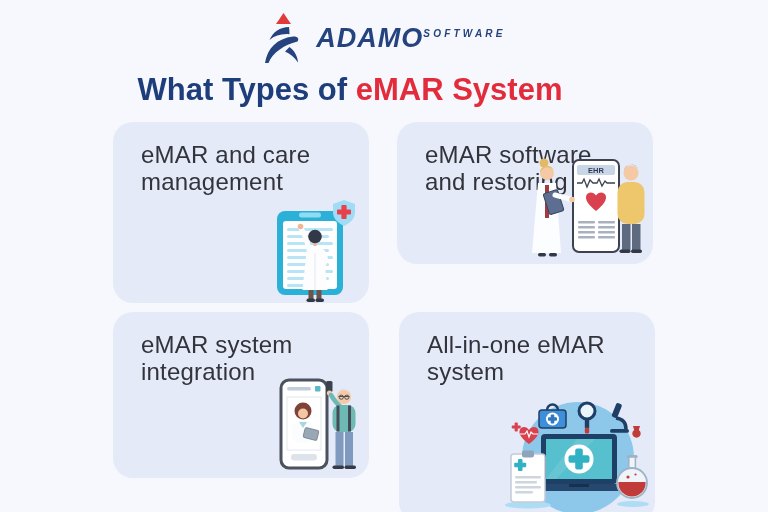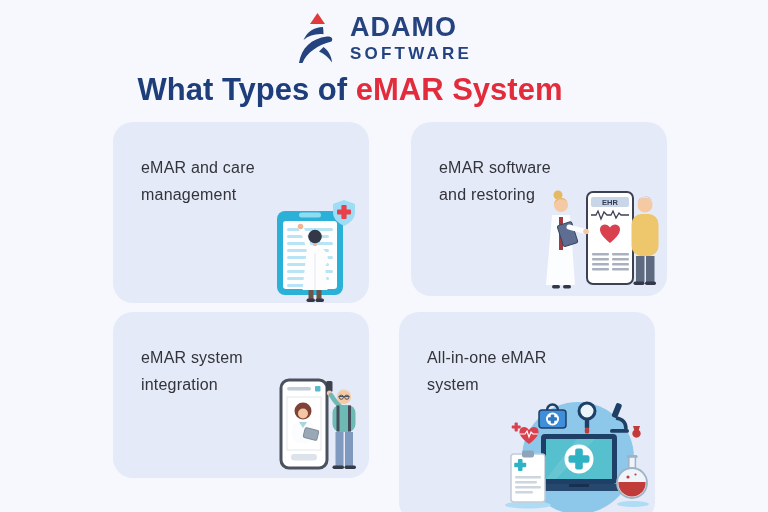--- a/index.html
+++ b/index.html
@@ -6,39 +6,39 @@
   body {
     width:768px; height:512px;
     background:#f7f8fd;
     font-family:"Liberation Sans", sans-serif;
     position:relative; overflow:hidden;
   }
   .logo-row {
     position:absolute; top:11px; left:0; width:768px;
     display:flex; justify-content:center; align-items:center; gap:10px;
   }
-  .logo-text { display:flex; flex-direction:column; line-height:1; }
+  .logo-text { display:flex; flex-direction:row; line-height:1;font-style:italic; }
   .logo-name { font-size:27px; font-weight:bold; color:#24437f; letter-spacing:1px; }
-  .logo-sub  { font-size:17px; font-weight:bold; color:#24437f; letter-spacing:3.2px; margin-top:4px; }
+  .logo-sub  { font-size:10px; font-weight:bold; color:#24437f; letter-spacing:3.2px; margin-top:4px; }
   .page-title {
     position:absolute; top:72px; left:0; width:700px;
     text-align:center; font-size:31px; font-weight:bold; color:#1d3e7b;
   }
   .page-title .hl { color:#e22c3c; margin-left:0.28em; }
   .card {
     position:absolute; width:256px;
     background:#e4eaf7; border-radius:20px;
   }
   #card1 { left:113px; top:122px; height:181px; }
-  #card2 { left:411px; top:122px; height:174px; }
+  #card2 { left:397px; top:122px; height:142px; }
   #card3 { left:113px; top:312px; height:166px; }
   #card4 { left:399px; top:312px; height:210px; }
   .card-label {
-    padding:32px 20px 0 28px;
-    font-size:16px; color:#32333b; line-height:27px;
+    padding:19px 20px 0 28px;
+    font-size:24px; color:#32333b; line-height:27px;
     white-space:pre-line; letter-spacing:0.2px;
   }
   .illus { position:absolute; }
   #illus1 { right:12px; bottom:0; }
   #illus2 { right:8px;  bottom:4px; }
   #illus3 { right:6px;  bottom:4px; }
   #illus4 { right:2px;  bottom:2px; }
 </style>
 </head>
 <body>

